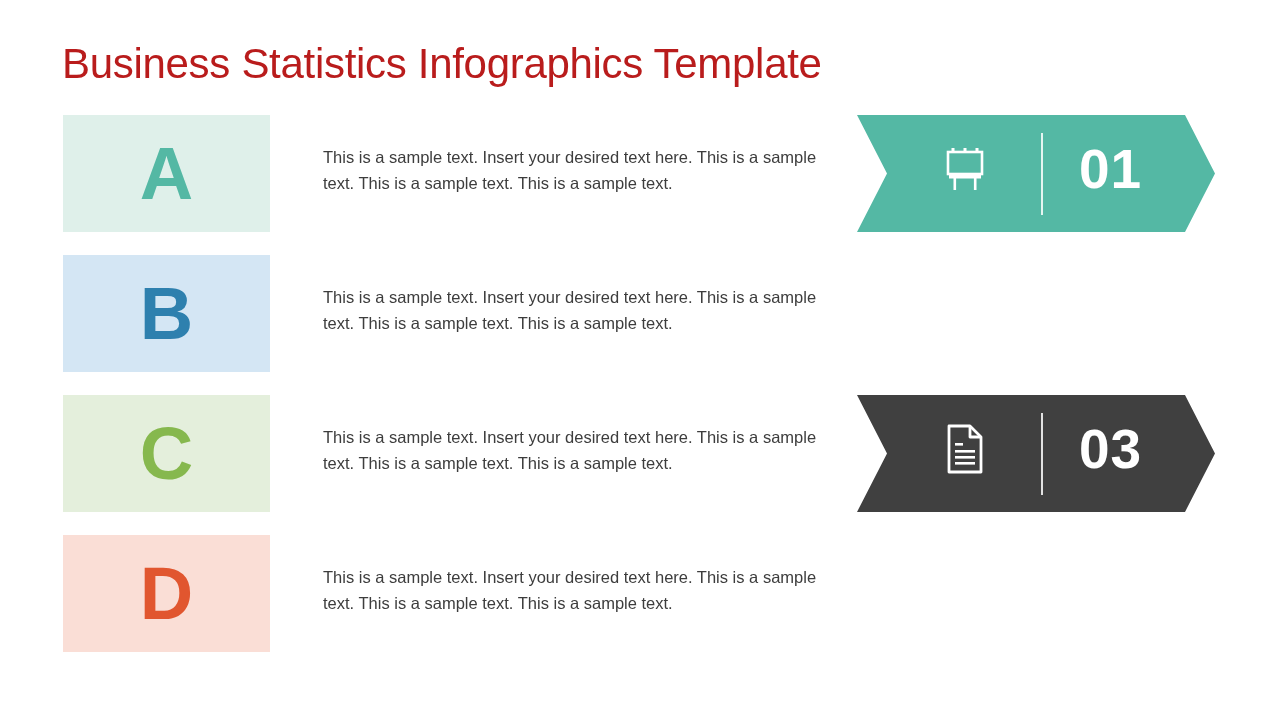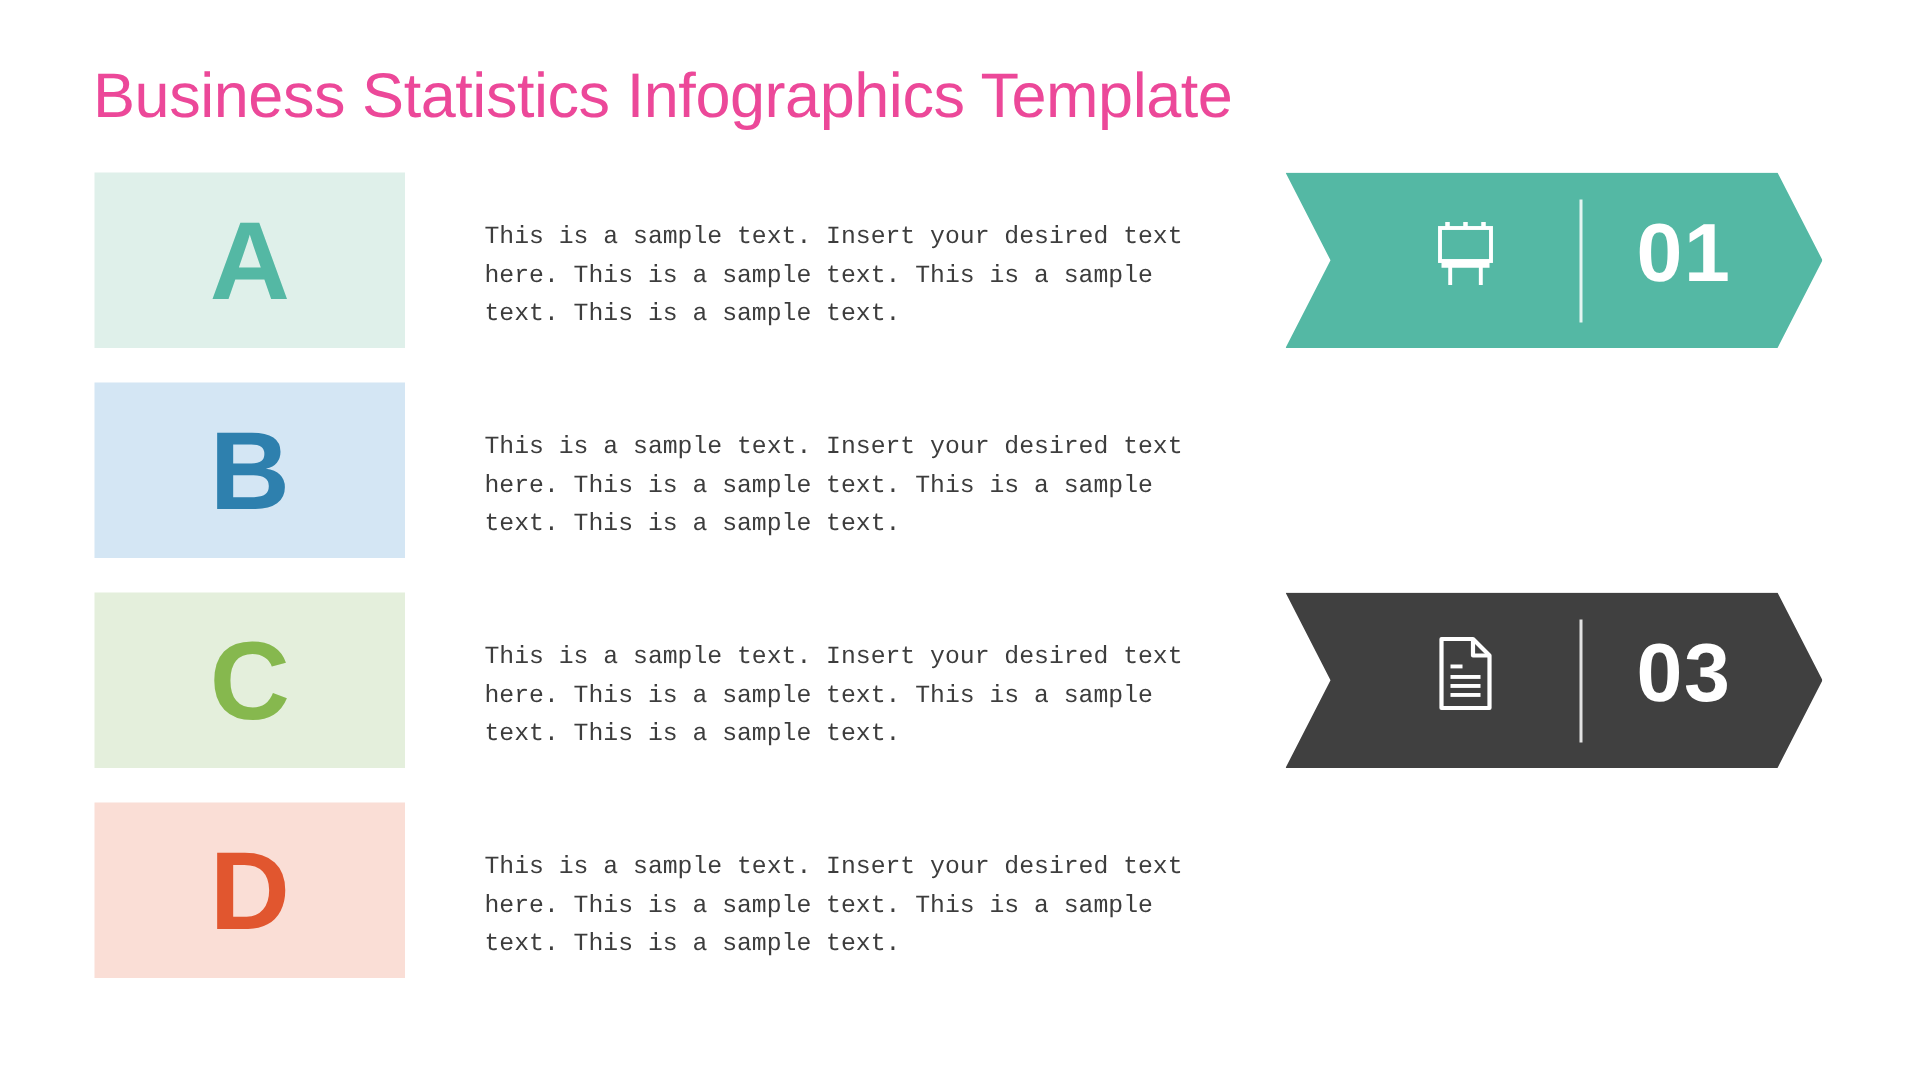--- a/index.html
+++ b/index.html
@@ -67,36 +67,36 @@
 
   
   .row-text {
     position: absolute;
     left: 323px;
     top: 30px;
     width: 500px;
     font-size: 16.5px;
     line-height: 1.55;
     color: #3d3d3d;
-    font-family: Liberation Mono, monospace;
+    font-family: Liberation Sans, sans-serif;
   }
 
   
   .banner {
     position: absolute;
     left: 857px;
     top: 0;
     width: 358px;
     height: 117px;
     -webkit-clip-path: polygon(0 0, 328px 0, 358px 50%, 328px 100%, 0 100%, 30px 50%);
     clip-path: polygon(0 0, 328px 0, 358px 50%, 328px 100%, 0 100%, 30px 50%);
   }
   .banner-inner {
     position: absolute;
-    left: 16px; top: 0;
+    left: 4px; top: 0;
     width: 358px;
     height: 107px;
     display: flex;
     align-items: center;
   }
   .banner-icon {
     position: absolute;
     left: 70px;
     top: 50%;
     transform: translateY(-50%);
@@ -124,21 +124,21 @@
     color: #ffffff;
     letter-spacing: 1px;
     line-height: 1;
     font-family: "Liberation Sans", sans-serif;
   }
   svg { display: block; }
 </style>
 </head>
 <body style="background: rgb(255, 255, 255);">
 
-<div class="slide-title" style="color: #ec4899;">Business Statistics Infographics Template</div>
+<div class="slide-title" style="color: #b91c1c;">Business Statistics Infographics Template</div>
 
 <div class="rows">
 
   <div class="row row-0">
     <div class="letter-tile" style="background: rgb(223, 240, 234);">
       <span class="letter-glyph" style="color: rgb(84, 184, 164);">A</span>
     </div>
     <div class="row-text">This is a sample text. Insert your desired text here. This is a sample text. This is a sample text. This is a sample text.</div>
     <div class="banner" style="background: rgb(84, 184, 164);">
       <div class="banner-inner">

